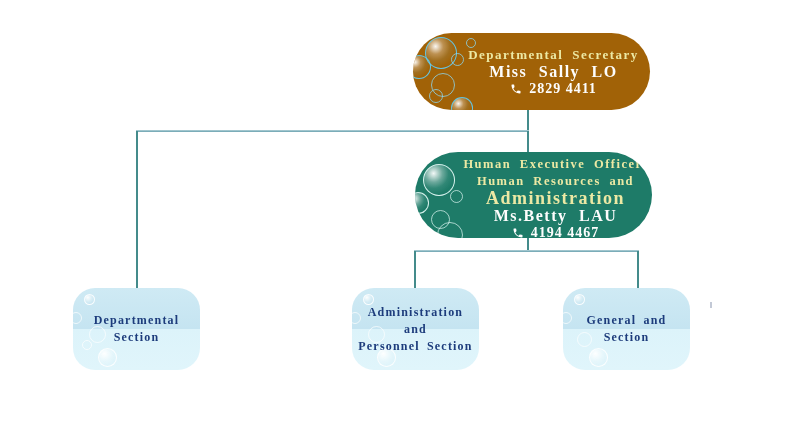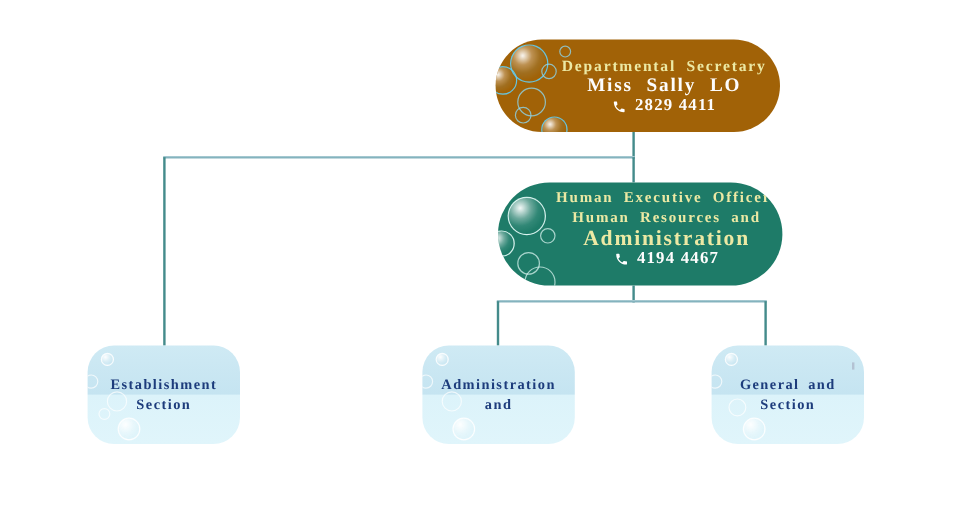--- a/index.html
+++ b/index.html
@@ -94,21 +94,21 @@
     color: #1d3c7c;
     font-weight: bold;
     font-size: 12px;
     line-height: 17px;
     letter-spacing: 1.2px;
     word-spacing: 3px;
     white-space: nowrap;
   }
   .section-box.appointments { left: 73px;  top: 288px; }
   .section-box.establishment { left: 352px; top: 288px; }
-  .section-box.general { left: 593px; top: 288px; }
+  .section-box.general { left: 563px; top: 288px; }
 
   
   .bubble { position: absolute; border-radius: 50%; z-index: 1; }
   .bubble.cyan {
     border: 1px solid rgba(95, 205, 245, 0.9);
     background: radial-gradient(circle at 32% 28%,
       rgba(255,255,255,0.95) 0%, rgba(255,255,255,0.30) 26%,
       rgba(160,230,255,0.10) 48%, rgba(0,0,0,0) 72%);
   }
   .bubble.cyan-ring {
@@ -176,48 +176,50 @@
   <div class="pill green">
     <div class="bubble teal" style="left:8px;  top:12px; width:30px; height:30px;"></div>
     <div class="bubble teal" style="left:-8px; top:40px; width:20px; height:20px;"></div>
     <div class="bubble teal-ring" style="left:35px; top:38px; width:11px; height:11px;"></div>
     <div class="bubble teal-ring" style="left:16px; top:58px; width:17px; height:17px;"></div>
     <div class="bubble teal-ring" style="left:22px; top:70px; width:24px; height:24px;"></div>
     <div class="pill-content">
       <div class="node-title" style="font-size:12.5px;">Human Executive Officer/</div>
       <div class="node-title" style="font-size:12.5px;">Human Resources and</div>
       <div class="node-title" style="font-size:18px;">Administration</div>
+      <div class="node-name">Ms.Betty LAU</div>
       <div class="node-phone">
         <span class="phone-icon">
           <svg viewBox="0 0 24 24" width="12" height="12">
               <path fill="#ffffff" d="M6.62 10.79c1.44 2.83 3.76 5.14 6.59 6.59l2.2-2.2c.27-.27.67-.36 1.02-.24 1.12.37 2.33.57 3.57.57.55 0 1 .45 1 1V20c0 .55-.45 1-1 1-9.39 0-17-7.61-17-17 0-.55.45-1 1-1h3.5c.55 0 1 .45 1 1 0 1.25.2 2.45.57 3.57.11.35.03.74-.25 1.02l-2.2 2.2z"></path>
             </svg>
         </span>
         <span>4194 4467</span>
       </div>
     </div>
   </div>
 
   <div class="section-box appointments">
     <div class="bubble white" style="left:11px; top:6px;  width:9px;  height:9px;"></div>
     <div class="bubble white-ring" style="left:-3px; top:24px; width:10px; height:10px;"></div>
     <div class="bubble white-ring" style="left:16px; top:38px; width:15px; height:15px;"></div>
     <div class="bubble white-ring" style="left:9px;  top:52px; width:8px;  height:8px;"></div>
     <div class="bubble white" style="left:25px; top:60px; width:17px; height:17px;"></div>
-    <div class="section-line">Establishment</div>
+    <div class="section-line">Departmental</div>
     <div class="section-line">Section</div>
   </div>
 
   <div class="section-box establishment">
     <div class="bubble white" style="left:11px; top:6px;  width:9px;  height:9px;"></div>
     <div class="bubble white-ring" style="left:-3px; top:24px; width:10px; height:10px;"></div>
     <div class="bubble white-ring" style="left:16px; top:38px; width:15px; height:15px;"></div>
     <div class="bubble white" style="left:25px; top:60px; width:17px; height:17px;"></div>
     <div class="section-line">Administration</div>
     <div class="section-line">and</div>
+    <div class="section-line">Personnel Section</div>
   </div>
 
   <div class="section-box general">
     <div class="bubble white" style="left:11px; top:6px;  width:9px;  height:9px;"></div>
     <div class="bubble white-ring" style="left:-3px; top:24px; width:10px; height:10px;"></div>
     <div class="bubble white-ring" style="left:14px; top:44px; width:13px; height:13px;"></div>
     <div class="bubble white" style="left:26px; top:60px; width:17px; height:17px;"></div>
     <div class="section-line">General and</div>
     <div class="section-line">Section</div>
   </div>

